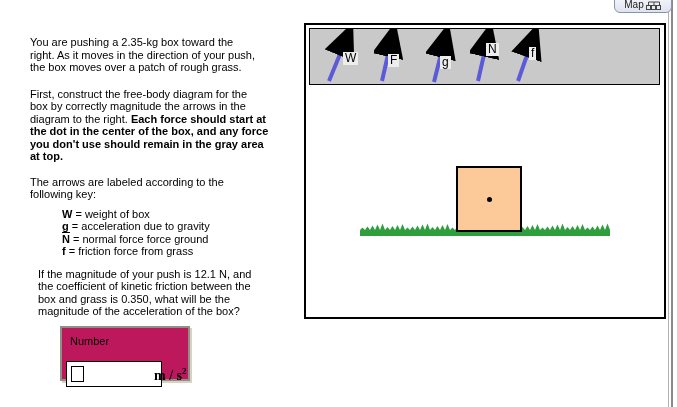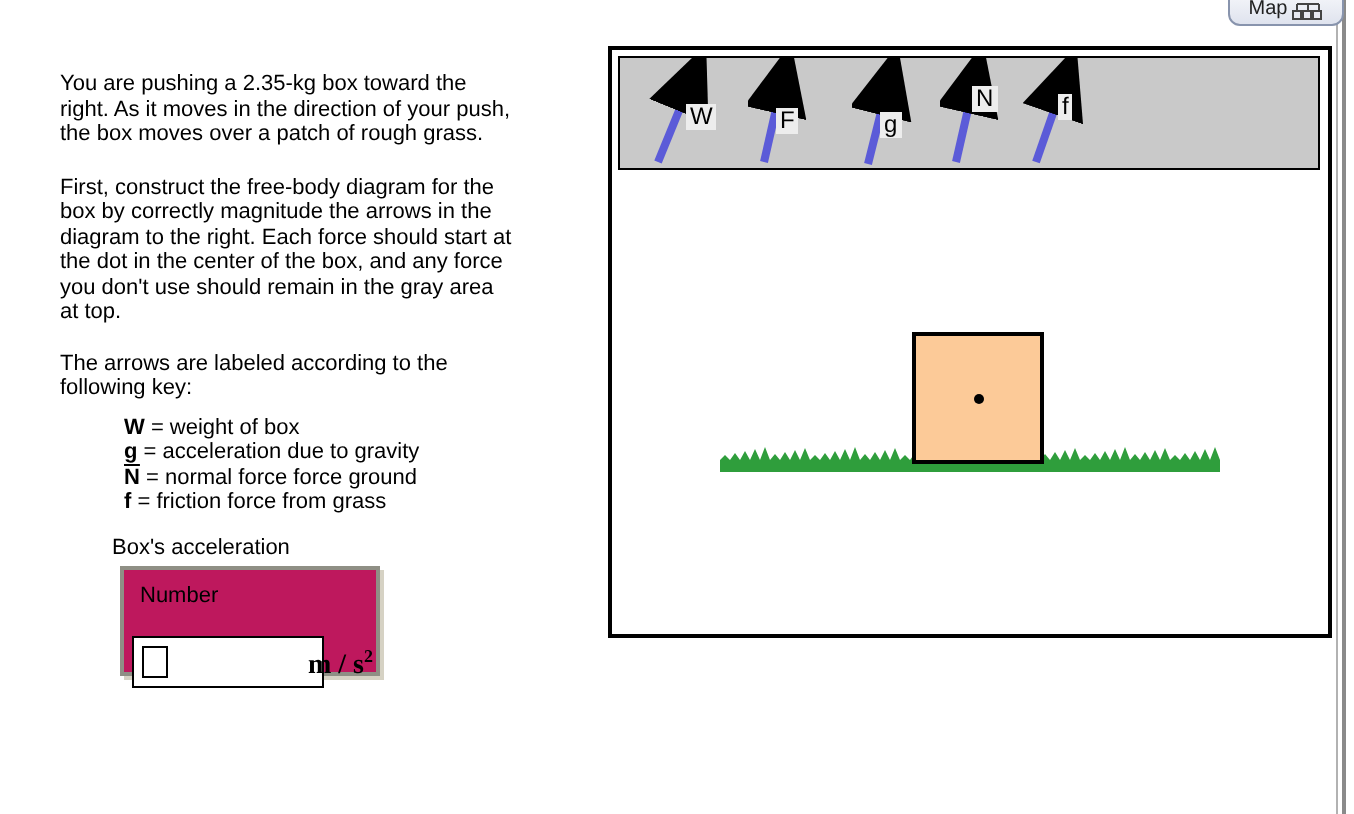--- a/index.html
+++ b/index.html
@@ -7,21 +7,21 @@
     width:677px;height:407px;position:relative;overflow:hidden;
     background:#ffffff;
     font-family:"Liberation Sans","DejaVu Sans",sans-serif;
     color:#000;
   }
   
   .left-col{position:absolute;left:30px;top:12px;width:272px;font-size:11px;line-height:12.5px;margin-top:24px;}
   .lines{white-space:pre-line;margin:0;}
   .p1{margin-bottom:14px;}
   .p2{margin-bottom:13px;}
-  .p2 .bold{font-weight:normal;}
+  .p2 .bold{font-weight:bold;}
   .p3{margin-bottom:7px;}
   .key-list{margin:0 0 10px 32px;}
   .key-row{white-space:pre;line-height:12.5px;}
   .key-row .sym{font-weight:bold;}
   .key-row .ovl{text-decoration:overline;}
   .p4{margin-left:8px;margin-bottom:8px;}
   .answer-label{margin-left:26px;margin-bottom:3px;}
   
   .answer-panel{
     margin-left:30px;width:126px;height:51px;
@@ -102,22 +102,25 @@
   <p class="lines p3">The arrows are labeled according to the
 following key:</p>
 
   <div class="key-list">
     <div class="key-row"><span class="sym">W</span><span> = weight of box</span></div>
     <div class="key-row"><span class="sym">g</span><span> = acceleration due to gravity</span></div>
     <div class="key-row"><span class="sym ovl">N</span><span> = normal force force ground</span></div>
     <div class="key-row"><span class="sym">f</span><span> = friction force from grass</span></div>
   </div>
 
+  <p class="lines p4">If the magnitude of your push is 12.1 N, and
+the coefficient of kinetic friction between the
+box and grass is 0.350, what will be the
+magnitude of the acceleration of the box?</p>
 
-  <div class="answer-label">Box's acceleration</div>
 
   <div class="answer-panel">
     <div class="number-label">Number</div>
     <div class="field">
       <input class="answer-input" type="text" value="" style="">
       <div class="caret-square"></div>
       <div class="unit"><span>m / s</span><sup>2</sup></div>
     </div>
   </div>
 </div>

